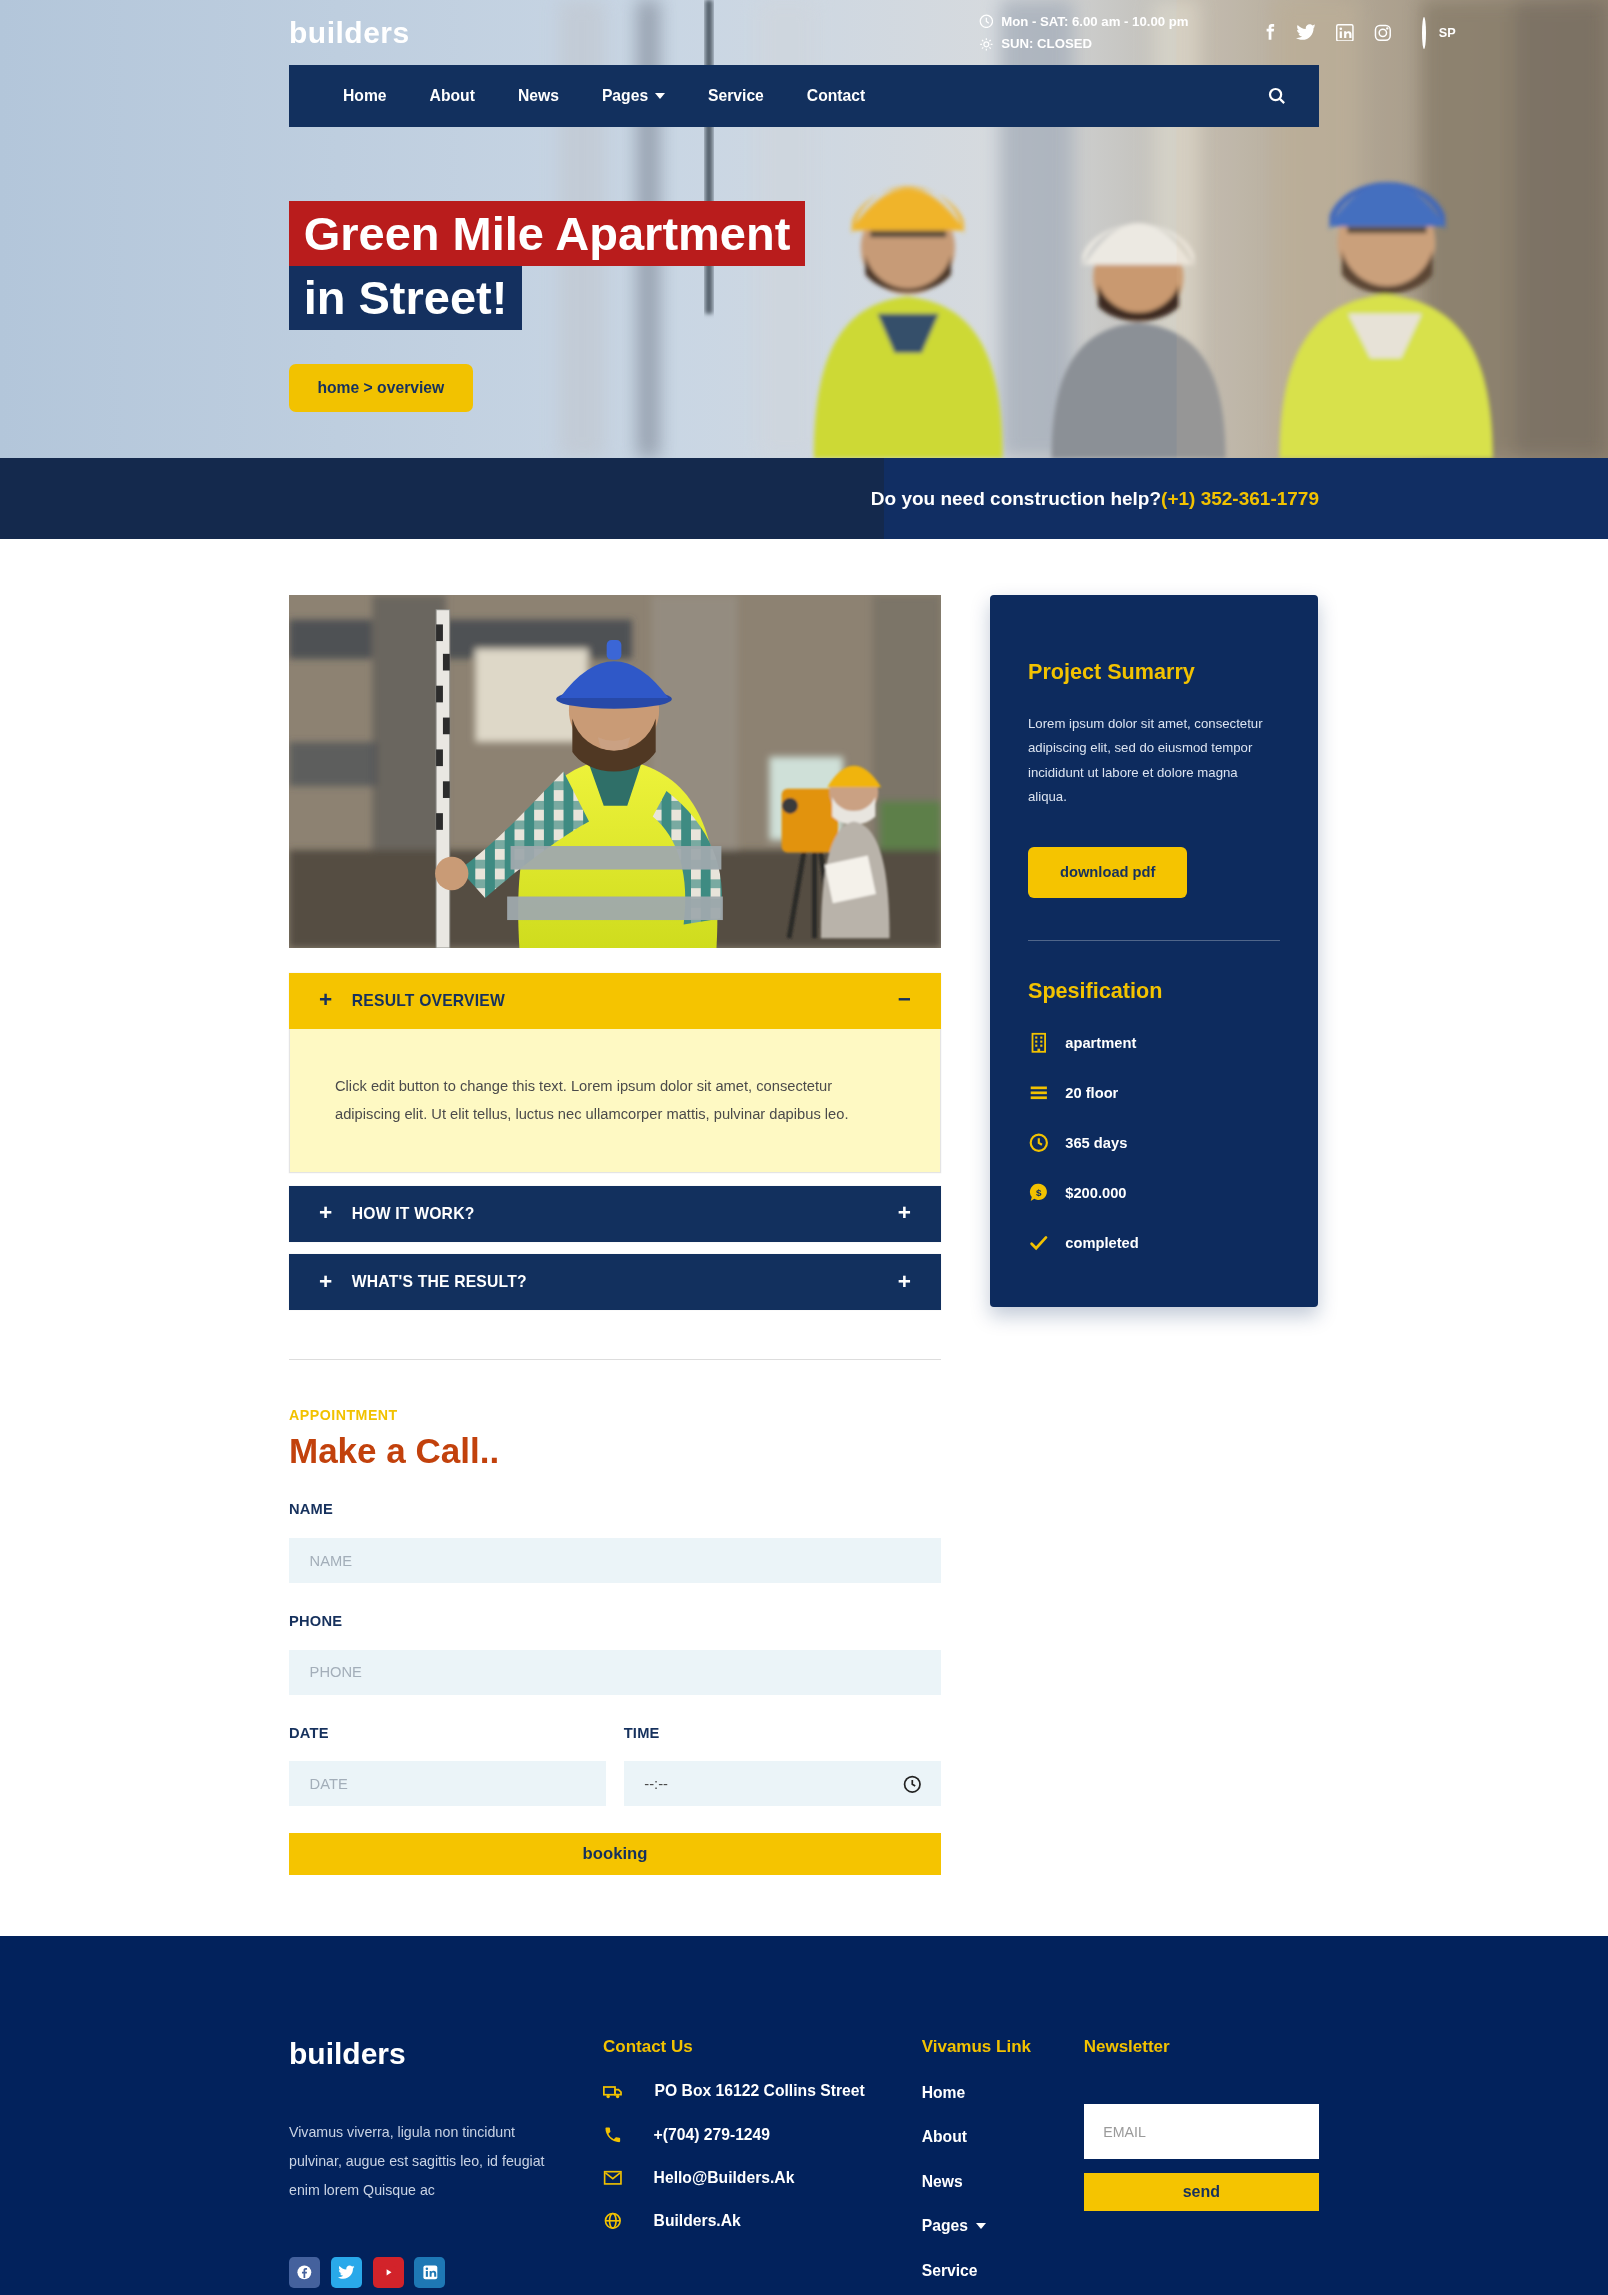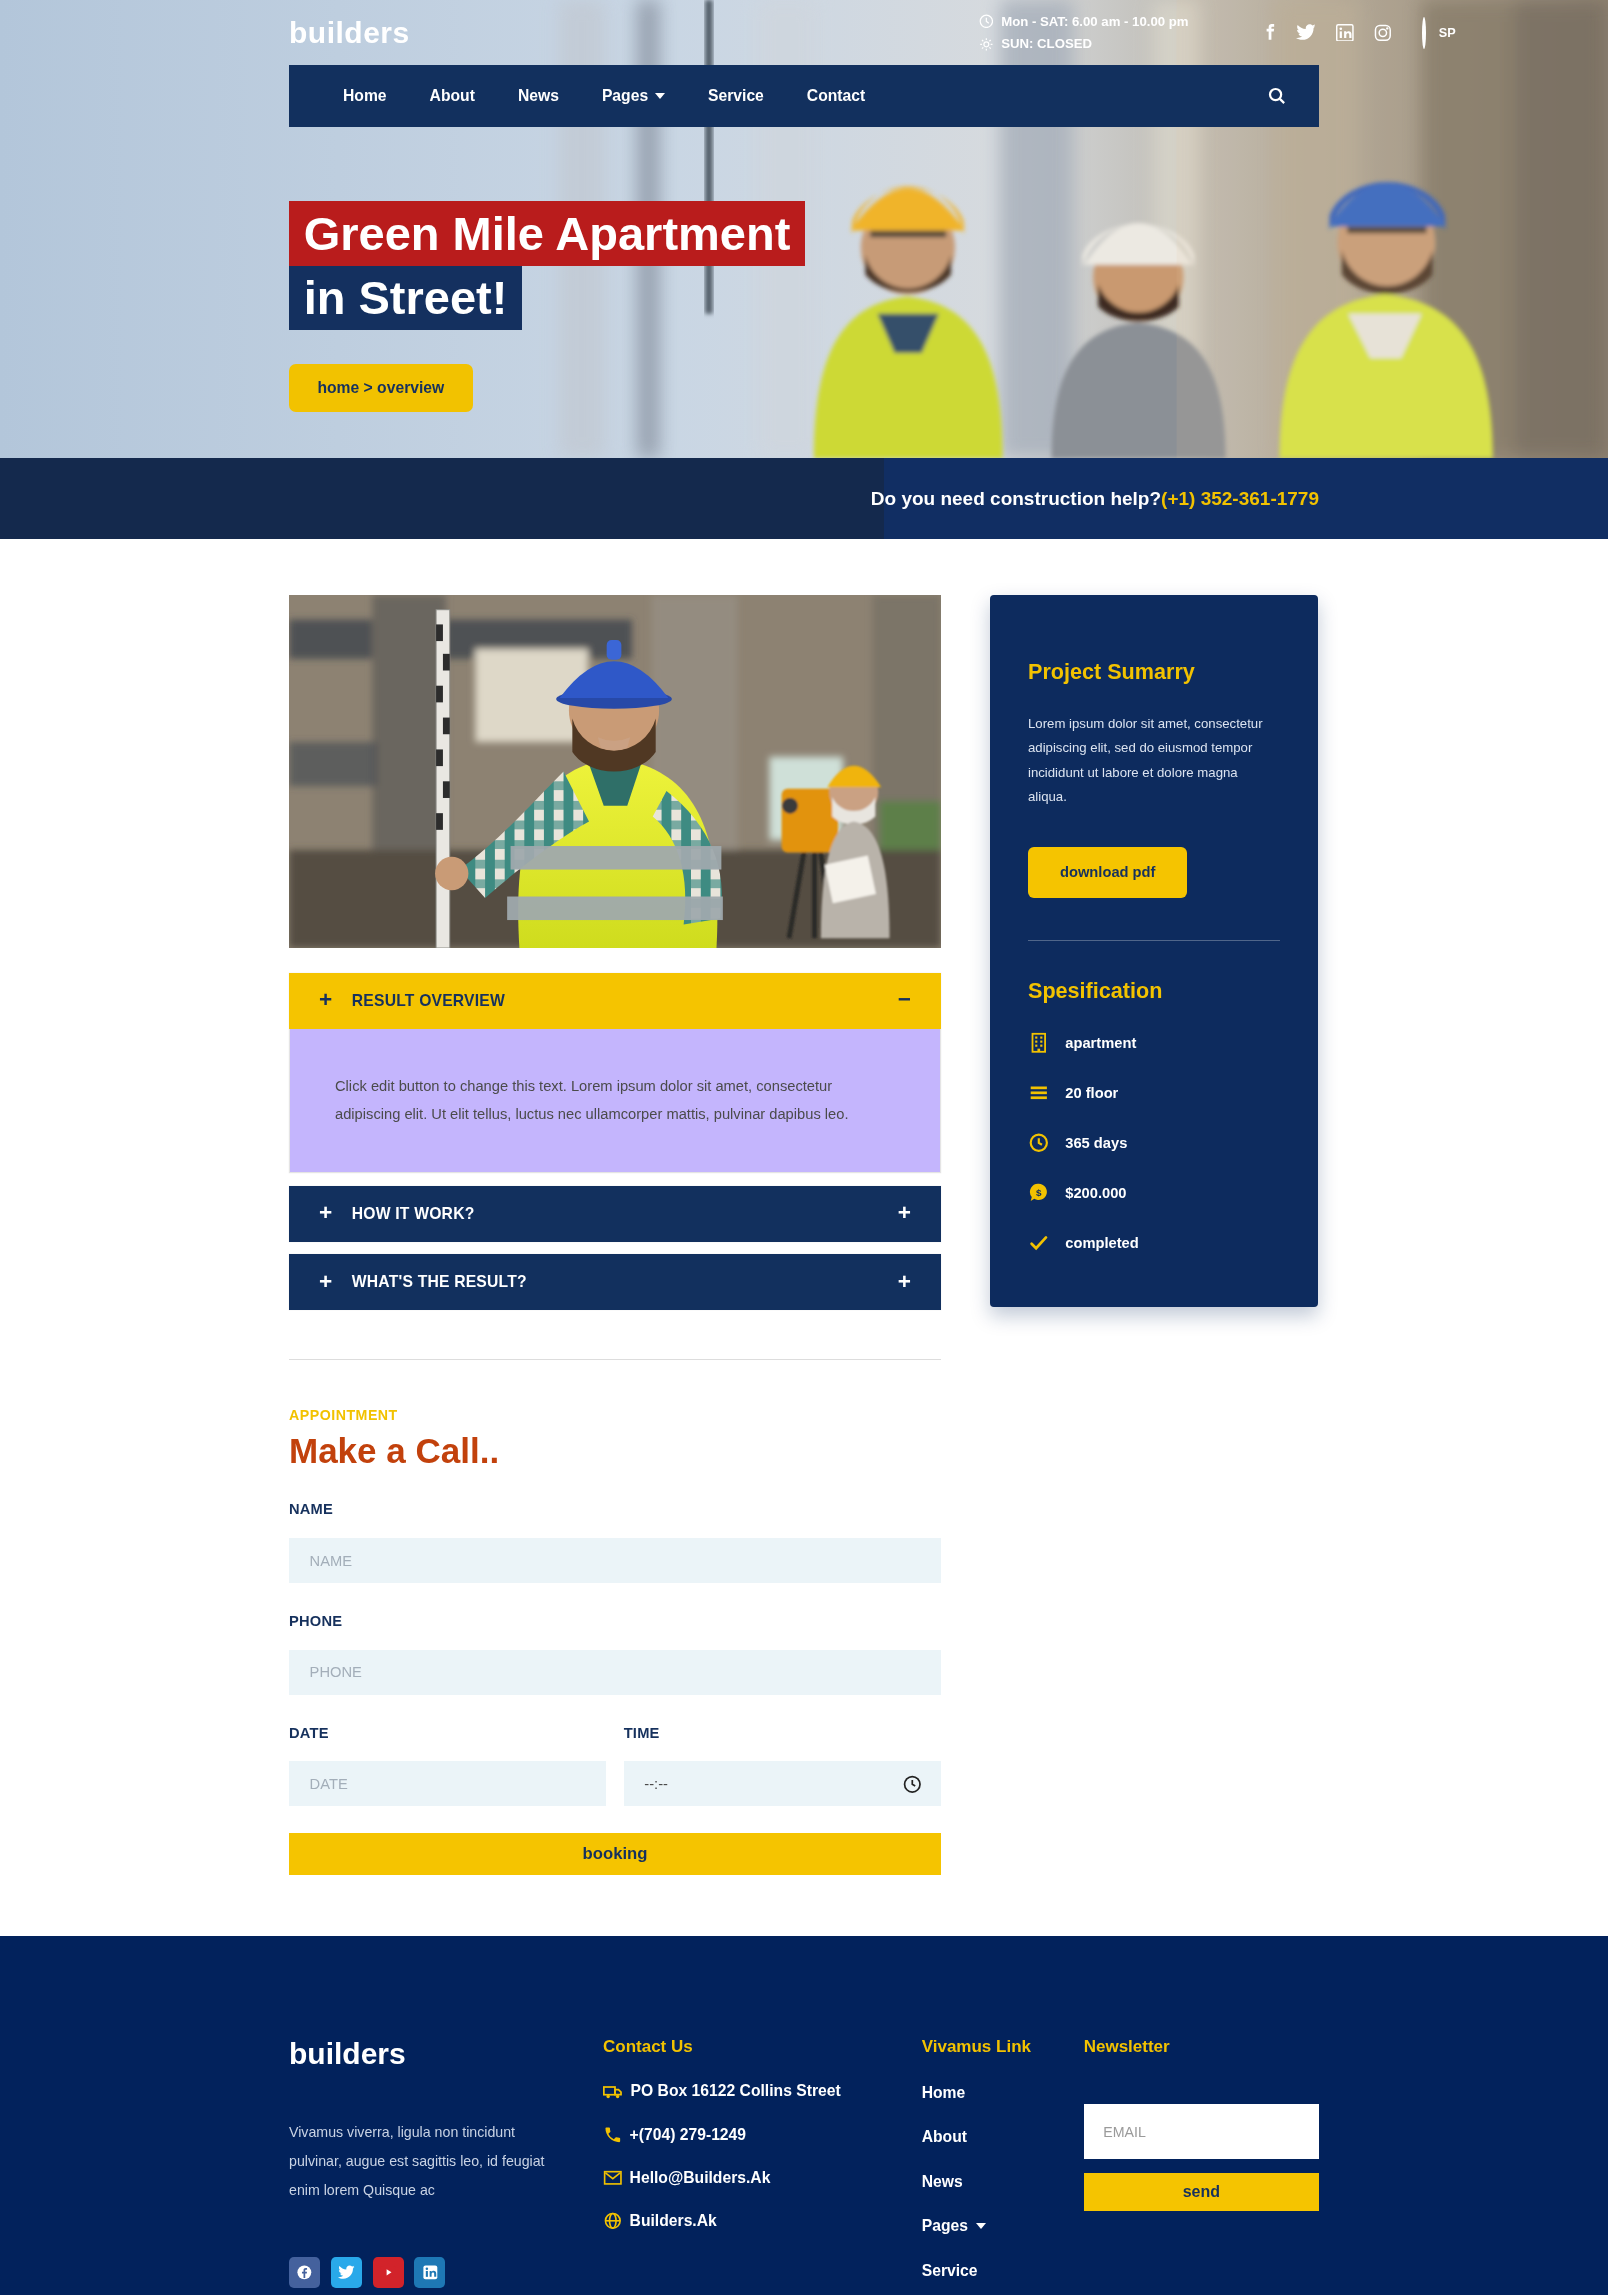--- a/index.html
+++ b/index.html
@@ -47,21 +47,21 @@
   .photo { width:652px; height:353px; display:block; }
 
   .accordion { margin-top:24.5px; }
   .acc-item { margin-bottom:12.7px; box-shadow:0 0 0 0.5px rgba(0,0,0,0.04); }
   .acc-head { height:56px; display:flex; align-items:center; padding:0 30px; cursor:pointer; }
   .acc-head.yellow { background:#f5c400; color:#16315d; }
   .acc-head.navy { background:#12305e; color:#ffffff; }
   .acc-plus { font-size:22.6px; font-weight:bold; margin-right:19.6px; line-height:1; }
   .acc-title { font-size:15.7px; font-weight:bold; letter-spacing:0.2px; }
   .acc-state { margin-left:auto; font-size:22.6px; font-weight:bold; line-height:1; }
-  .acc-body { background:#c4b5fd; border:0.5px solid #e4e4e4; border-top:none; padding:43px 45px; color:#4b4b4b; font-size:14.7px; line-height:1.95; }
+  .acc-body { background:#fef9c3; border:0.5px solid #e4e4e4; border-top:none; padding:43px 45px; color:#4b4b4b; font-size:14.7px; line-height:1.95; }
 
   .divider { height:0.5px; background:#dddddd; margin-top:49px; }
 
   .appointment { margin-top:47px; }
   .kicker { color:#f2c200; font-size:14.2px; font-weight:bold; letter-spacing:0.5px; }
   .mktitle { color:#c2410c; font-size:35px; font-weight:bold; margin-top:8.8px; }
   .f-label { color:#16315d; font-size:14.7px; font-weight:bold; margin-top:30px; letter-spacing:0.2px; }
   .f-input { margin-top:20.6px; width:652px; height:45px; background:#ebf4f8; border:none; outline:none; padding:0 20.6px; font-size:14.7px; color:#333; font-family:"Liberation Sans",sans-serif; }
   .f-input::placeholder { color:#a3aeb9; }
   .dt-row { display:flex; gap:17.7px; }
@@ -86,21 +86,21 @@
   footer { background:#02225c; padding:101px 0 78px 0; }
   .f-row { display:flex; }
   .f-col1 { width:265px; }
   .f-logo { color:#ffffff; font-size:30px; font-weight:bold; }
   .f-about { color:#c9d3e4; font-size:14.2px; line-height:2.05; margin-top:47px; }
   .f-socials { display:flex; gap:10.8px; margin-top:51px; }
   .f-tile { width:31px; height:31px; border-radius:4.9px; display:flex; align-items:center; justify-content:center; cursor:pointer; }
   .t-fb { background:#44619d; } .t-tw { background:#29a9ea; } .t-yt { background:#d2232a; } .t-li { background:#1e78b5; }
   .f-col2 { width:304px; margin-left:49px; }
   .f-h { color:#f2c200; font-size:17px; font-weight:bold; }
-  .c-item { display:flex; align-items:center; gap:7px; color:#ffffff; font-size:15.7px; font-weight:bold; margin-top:23.5px; }
+  .c-item { display:flex; align-items:center; gap:31px; color:#ffffff; font-size:15.7px; font-weight:bold; margin-top:23.5px; }
   .c-item:first-of-type { margin-top:51px; }
   .c-item svg { flex:0 0 auto; }
   .f-col3 { width:162px; margin-left:14.7px; }
   .u-link { color:#ffffff; font-size:15.7px; font-weight:bold; margin-top:26.5px; display:flex; align-items:center; gap:7.8px; cursor:pointer; }
   .u-link:first-of-type { margin-top:49px; }
   .f-col4 { width:235px; margin-left:0px; flex:1; }
   .nl-input { margin-top:47px; width:100%; height:55px; background:#ffffff; border:none; outline:none; padding:0 19.6px; font-size:14.2px; color:#333; font-family:"Liberation Sans",sans-serif; }
   .nl-input::placeholder { color:#9a9a9a; }
   .nl-send { margin-top:13.7px; width:100%; height:38px; background:#f5c400; border:none; color:#16315d; font-size:16px; font-weight:bold; cursor:pointer; font-family:"Liberation Sans",sans-serif; }
 </style>

